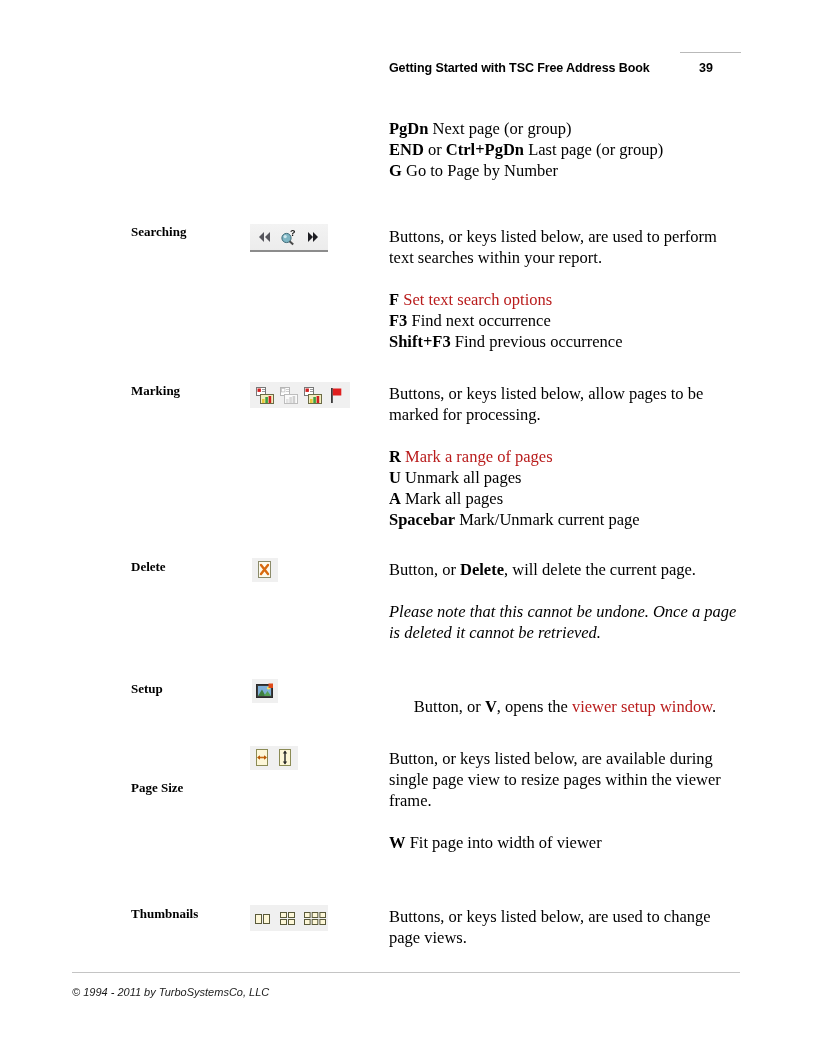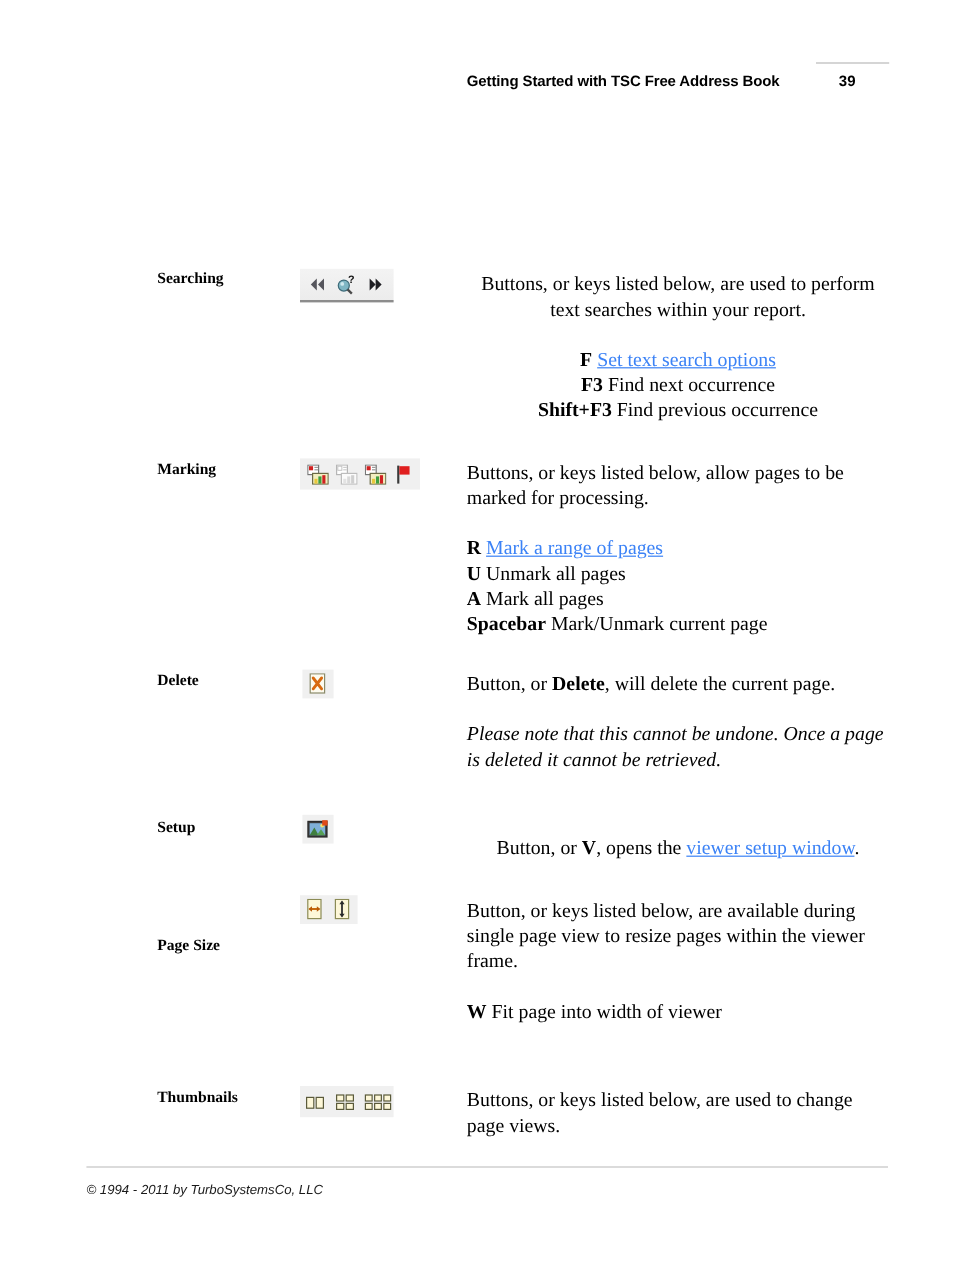--- a/index.html
+++ b/index.html
@@ -90,22 +90,21 @@
     width: 352px;
     font-size: 16.5px;
     line-height: 21px;
   }
   .row-body p { margin: 0; }
   .gap { height: 21px; }
   .note {
     font-style: italic;
   }
   a.doclink, .doclink {
-    color: #3b82f6;
-    text-decoration: underline;
+    color: #b91c1c;
     margin-top: 40px;
   }
 
   
   .toolbar {
     background: #f0f0f0;
     display: inline-flex;
     align-items: center;
     box-sizing: border-box;
     padding: 3px 6px;
@@ -149,20 +148,31 @@
 <body>
 
 <div class="page">
 
   <div class="header">
     <div class="header-rule"></div>
     <div class="header-title">Getting Started with TSC Free Address Book</div>
     <div class="header-pageno">39</div>
   </div>
 
+  <div class="intro">
+    <div>
+      <b>PgDn</b><span> Next page (or group)</span>
+    </div>
+    <div>
+      <b>END</b><span> or </span><b>Ctrl+PgDn</b><span> Last page (or group)</span>
+    </div>
+    <div>
+      <b>G</b><span> Go to Page by Number</span>
+    </div>
+  </div>
 
   <div class="row" style="top:224px;">
     <div class="row-label" style="top:0px;">Searching</div>
 
     <div class="row-icons" style="left:250px; top:0px;">
       <div class="toolbar ruled" style="width:78px; height:28px;">
         <div class="btn">
           <svg width="14" height="12" viewBox="0 0 14 12">
             <polygon points="6,1 6,11 1,6" fill="#55555c"></polygon>
             <polygon points="12,1 12,11 7,6" fill="#55555c"></polygon>
@@ -178,21 +188,21 @@
         </div>
         <div class="btn">
           <svg width="14" height="12" viewBox="0 0 14 12">
             <polygon points="2,1 2,11 7,6" fill="#1d1d22"></polygon>
             <polygon points="7,1 7,11 12,6" fill="#1d1d22"></polygon>
           </svg>
         </div>
       </div>
     </div>
 
-    <div class="row-body" style="top:2px;text-align:center;">
+    <div class="row-body" style="top:2px;">
       <p>Buttons, or keys listed below, are used to perform text searches within your report.</p>
       <div class="gap"></div>
       <p><b>F</b> <span class="doclink">Set text search options</span></p>
       <p><b>F3</b><span> Find next occurrence</span></p>
       <p><b>Shift+F3</b><span> Find previous occurrence</span></p>
     </div>
   </div>
 
   <div class="row" style="top:383px;">
     <div class="row-label" style="top:0px;">Marking</div>

